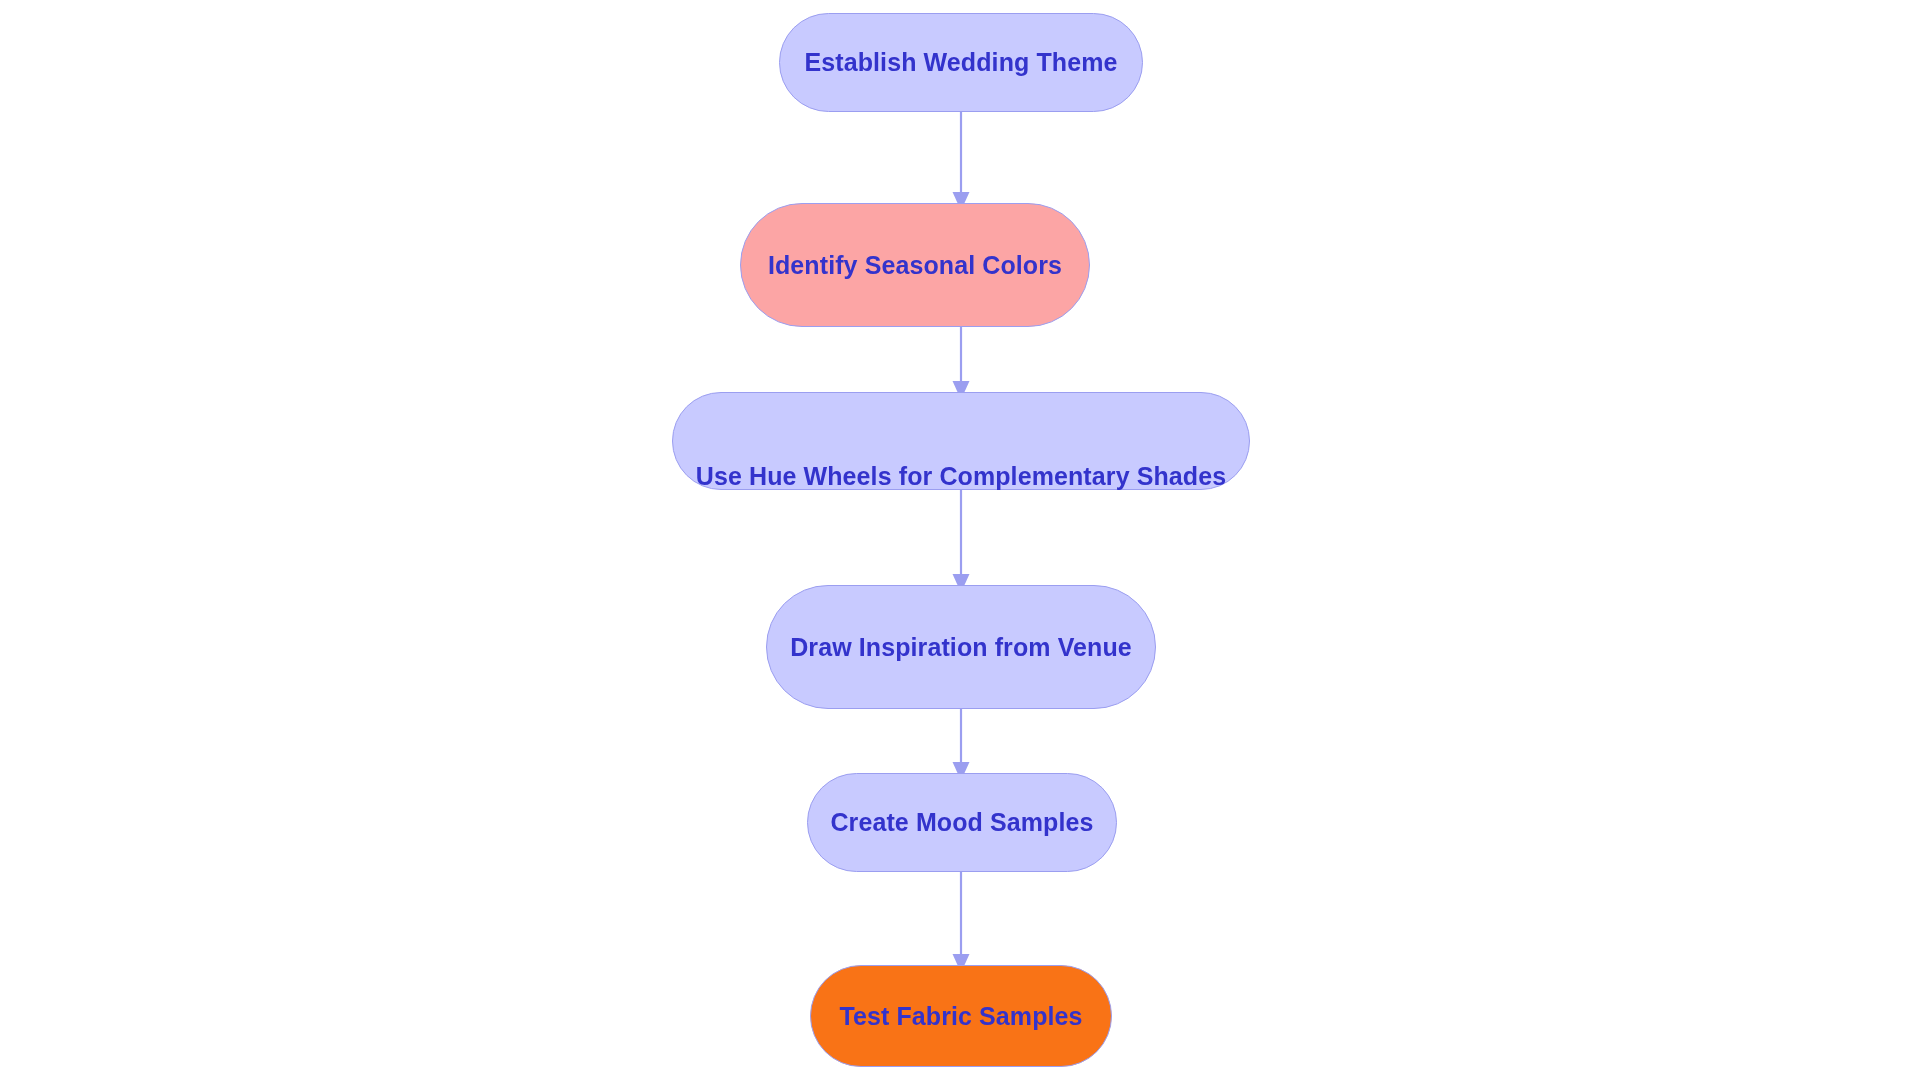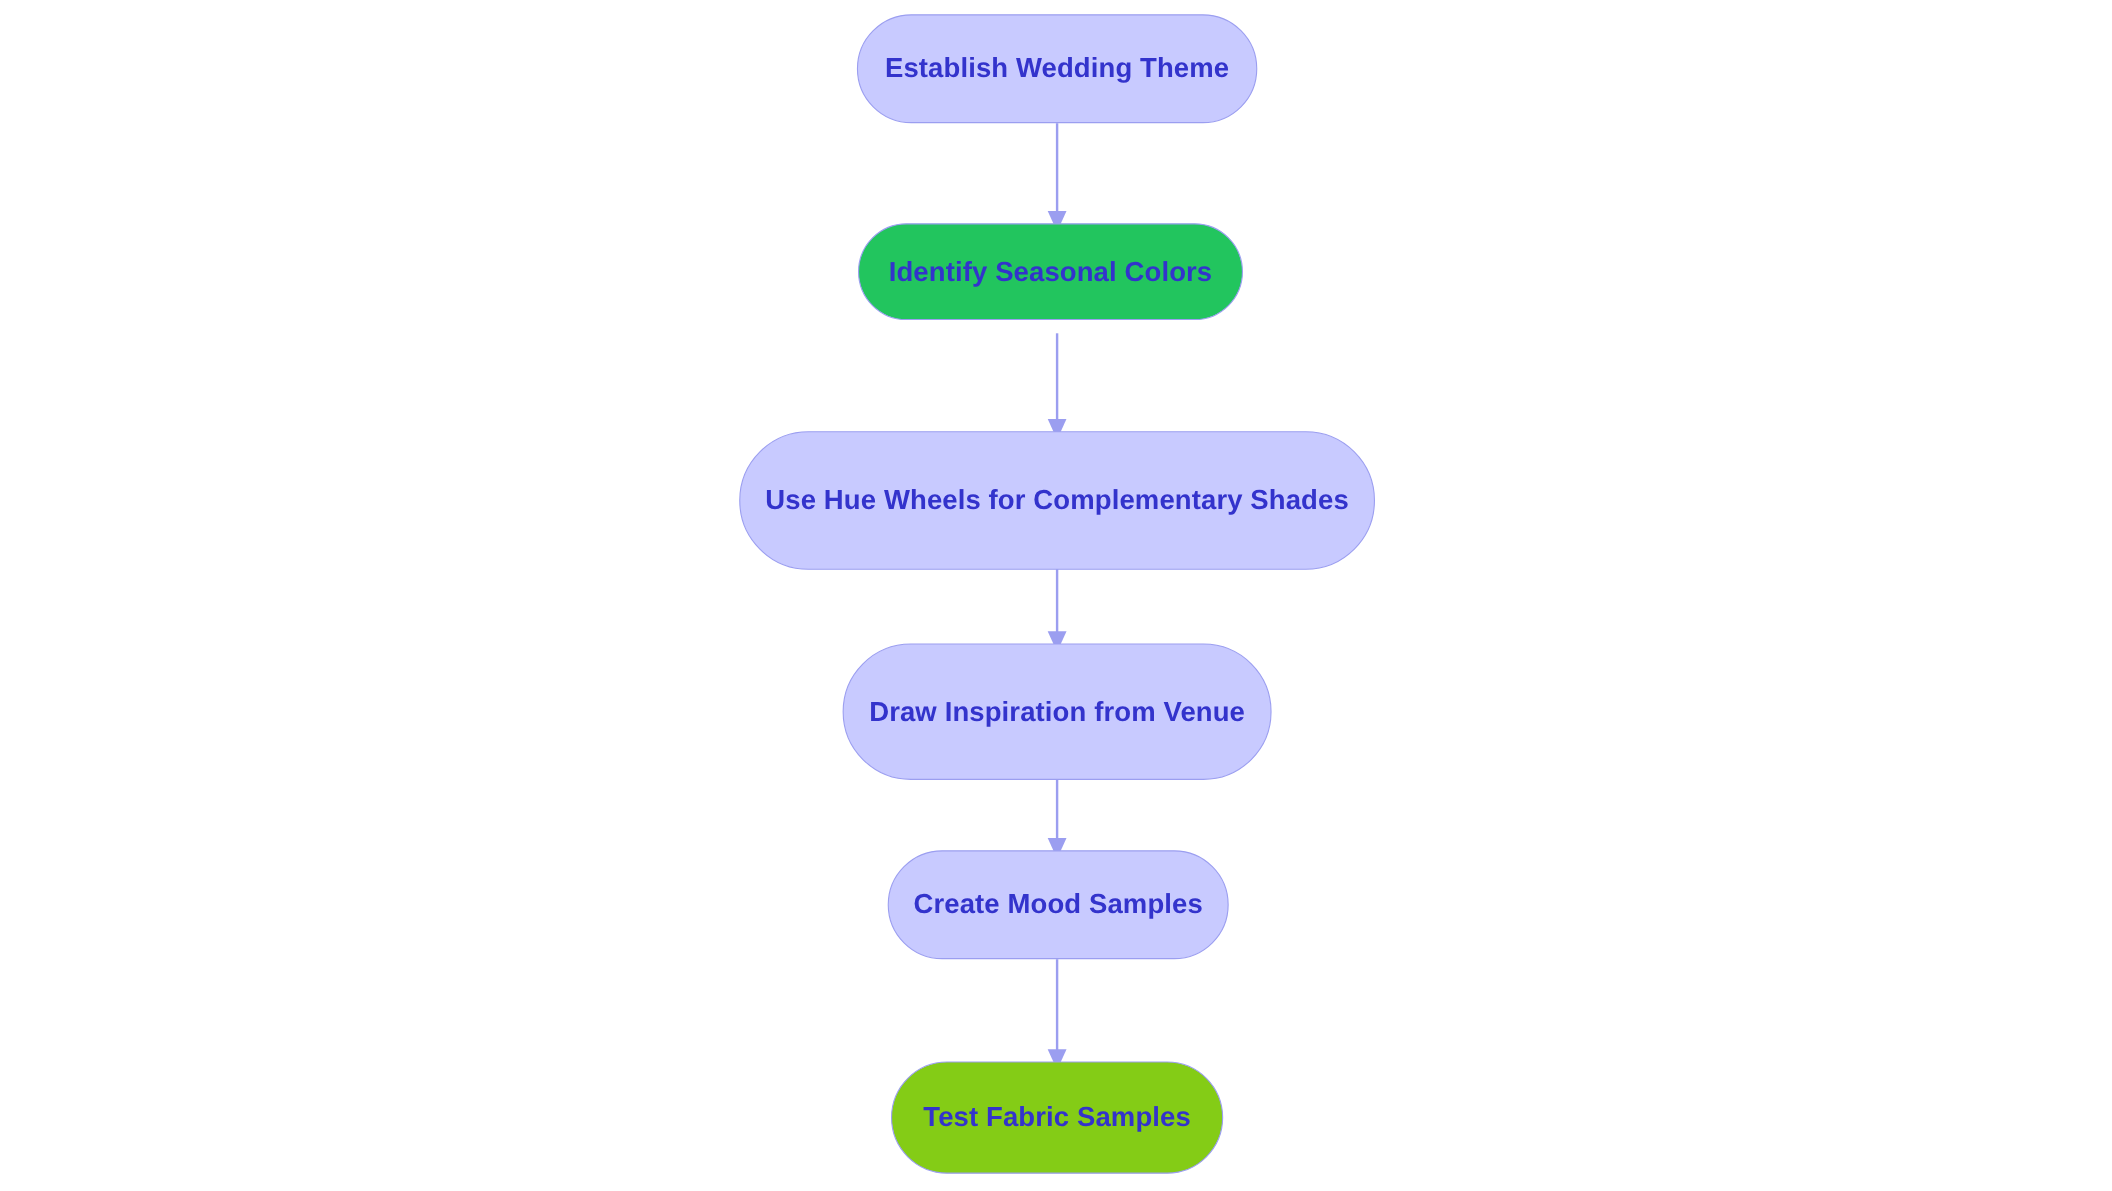--- a/index.html
+++ b/index.html
@@ -70,30 +70,30 @@
         <line x1="961" y1="490" x2="961" y2="583" stroke="#9b9ef0" stroke-width="2.2" marker-end="url(#arrowhead)"></line>
         <line x1="961" y1="683" x2="961" y2="771" stroke="#9b9ef0" stroke-width="2.2" marker-end="url(#arrowhead)"></line>
         <line x1="961" y1="872" x2="961" y2="963" stroke="#9b9ef0" stroke-width="2.2" marker-end="url(#arrowhead)"></line>
       </g>
   </svg>
 
   <div id="nodes-group">
       <div class="node" style="left: 779px; top: 13px; width: 364px; height: 99px; background: rgb(200, 202, 255); border-color: rgb(155, 158, 240); color: rgb(51, 51, 204);">
         <span class="node-label">Establish Wedding Theme</span>
       </div>
-      <div class="node" style="left: 780px; top: 203px; width: 350px; height: 88px; background: #22c55e; border-color: rgb(155, 158, 240); color: rgb(51, 51, 204);">
+      <div class="node" style="left: 740px; top: 203px; width: 350px; height: 124px; background: #fca5a5; border-color: rgb(155, 158, 240); color: rgb(51, 51, 204);">
         <span class="node-label">Identify Seasonal Colors</span>
       </div>
-      <div class="node" style="left: 672px; top: 392px; width: 578px; height: 126px; background: rgb(200, 202, 255); border-color: rgb(155, 158, 240); color: rgb(51, 51, 204);">
+      <div class="node" style="left: 672px; top: 392px; width: 578px; height: 98px; background: rgb(200, 202, 255); border-color: rgb(155, 158, 240); color: rgb(51, 51, 204); align-items: flex-end;">
         <span class="node-label">Use Hue Wheels for Complementary Shades</span>
       </div>
       <div class="node" style="left: 766px; top: 585px; width: 390px; height: 124px; background: rgb(200, 202, 255); border-color: rgb(155, 158, 240); color: rgb(51, 51, 204);">
         <span class="node-label">Draw Inspiration from Venue</span>
       </div>
       <div class="node" style="left: 807px; top: 773px; width: 310px; height: 99px; background: rgb(200, 202, 255); border-color: rgb(155, 158, 240); color: rgb(51, 51, 204);">
         <span class="node-label">Create Mood Samples</span>
       </div>
-      <div class="node" style="left: 810px; top: 965px; width: 302px; height: 102px; background: #84cc16; border-color: rgb(155, 158, 240); color: rgb(51, 51, 204);">
+      <div class="node" style="left: 810px; top: 965px; width: 302px; height: 102px; background: #f97316; border-color: rgb(155, 158, 240); color: rgb(51, 51, 204);">
         <span class="node-label">Test Fabric Samples</span>
       </div>
     </div>
 
 </div>
 
 </body></html>

